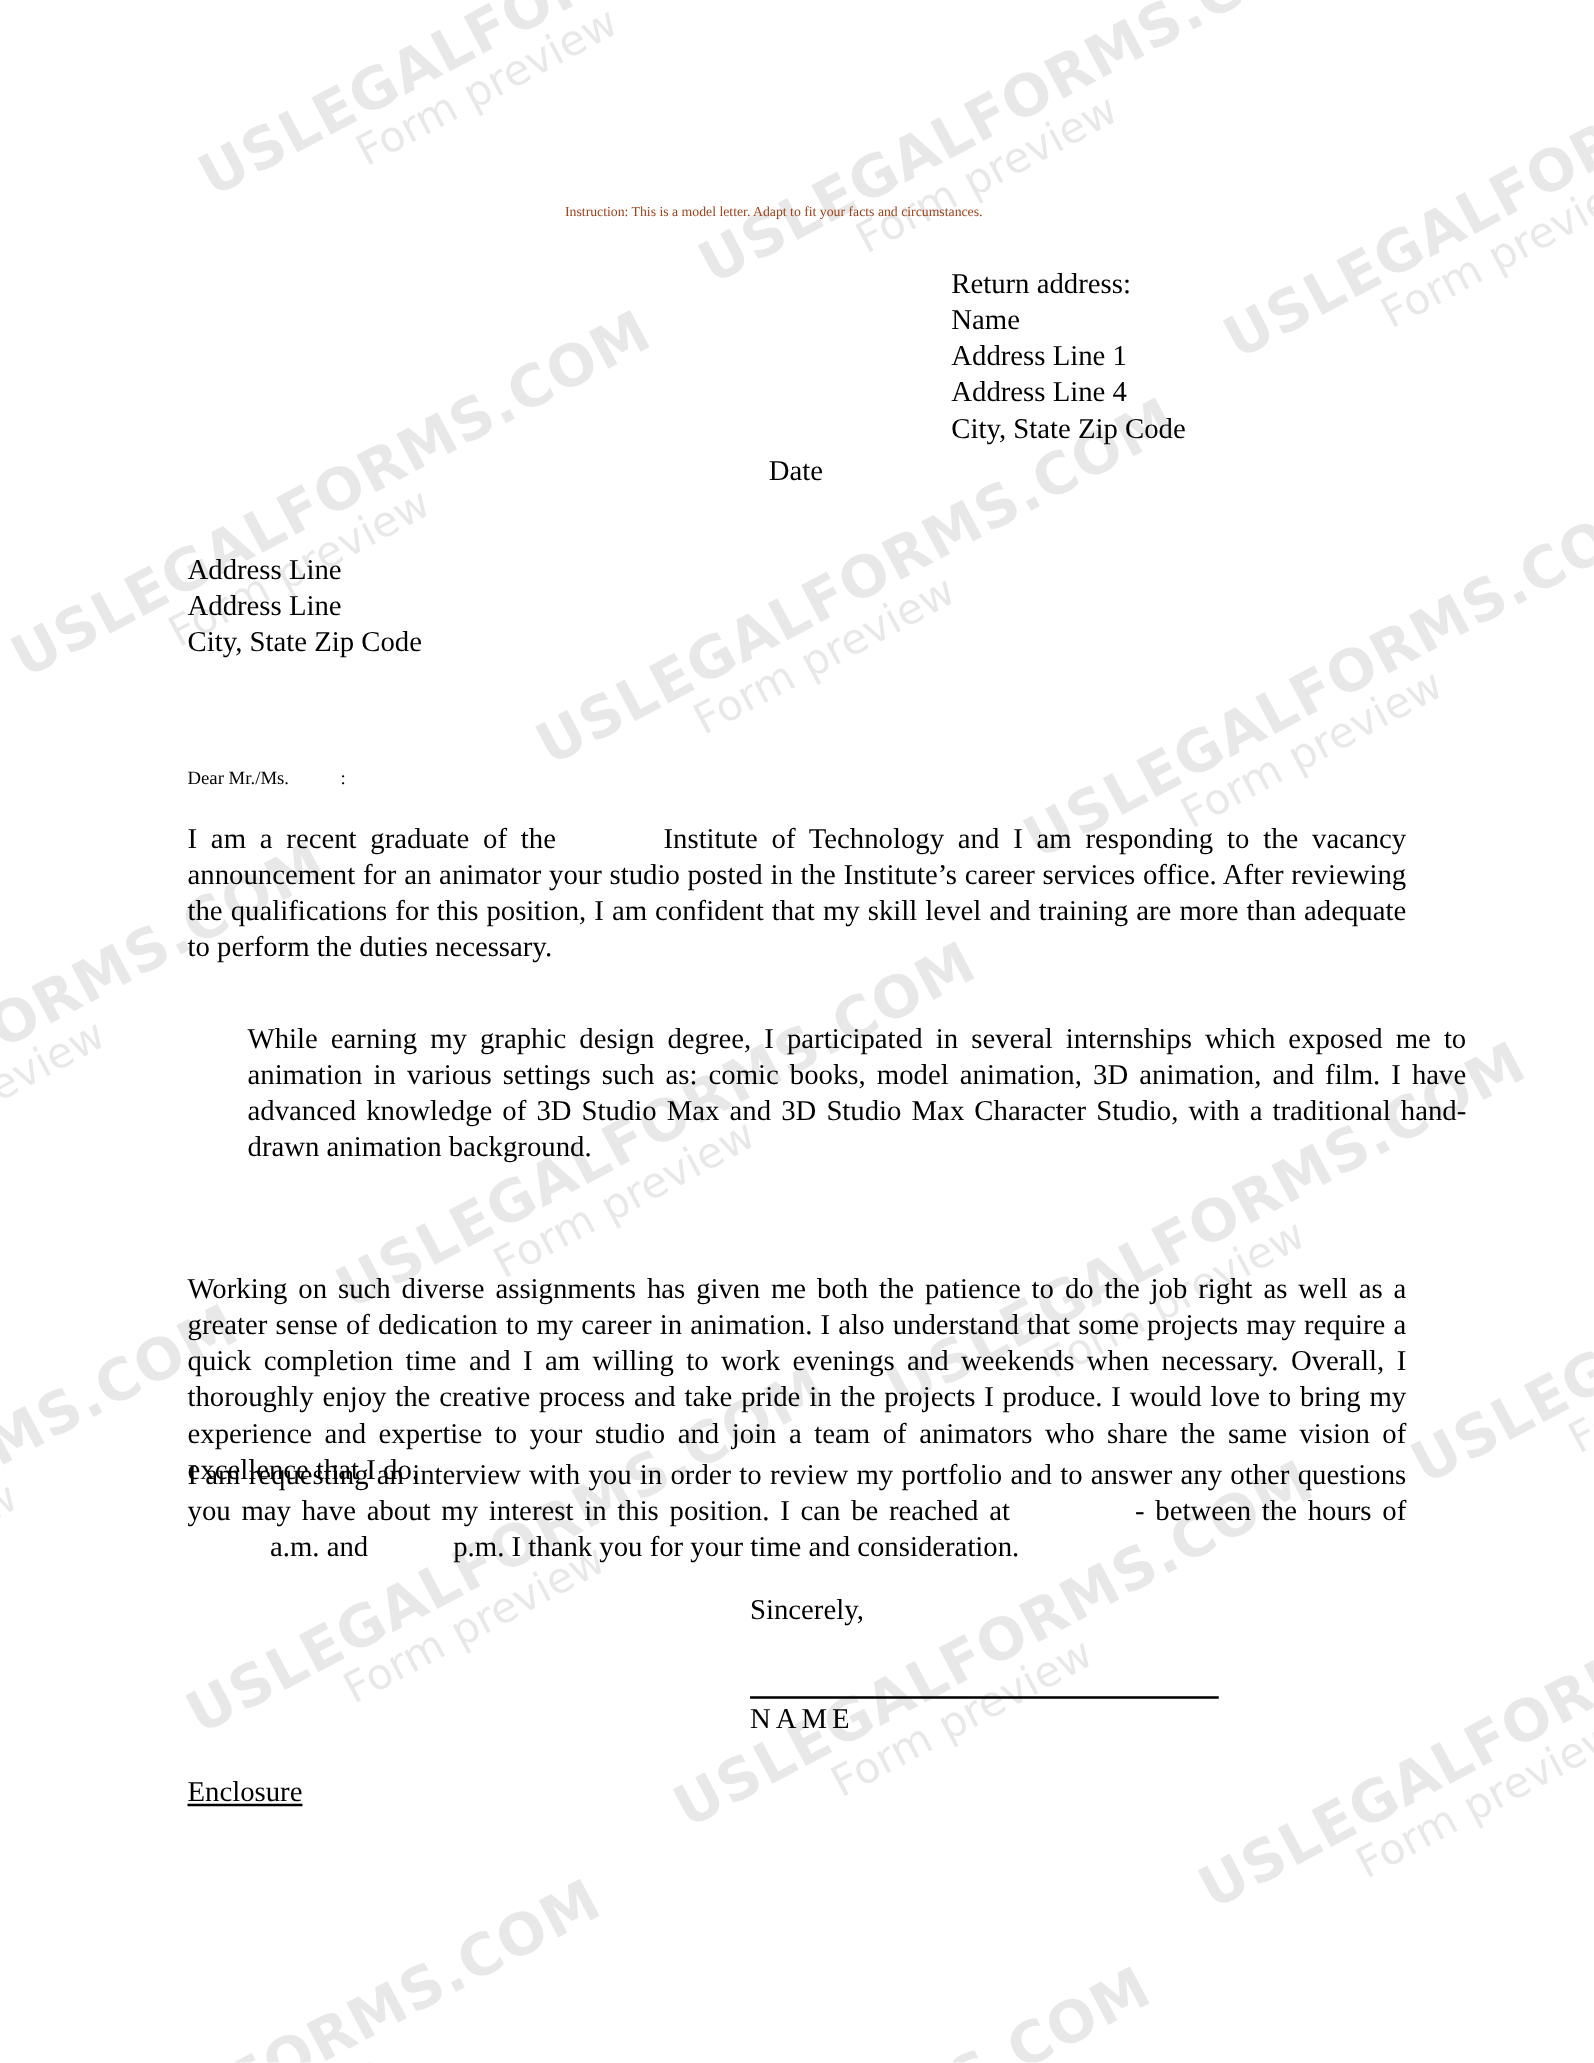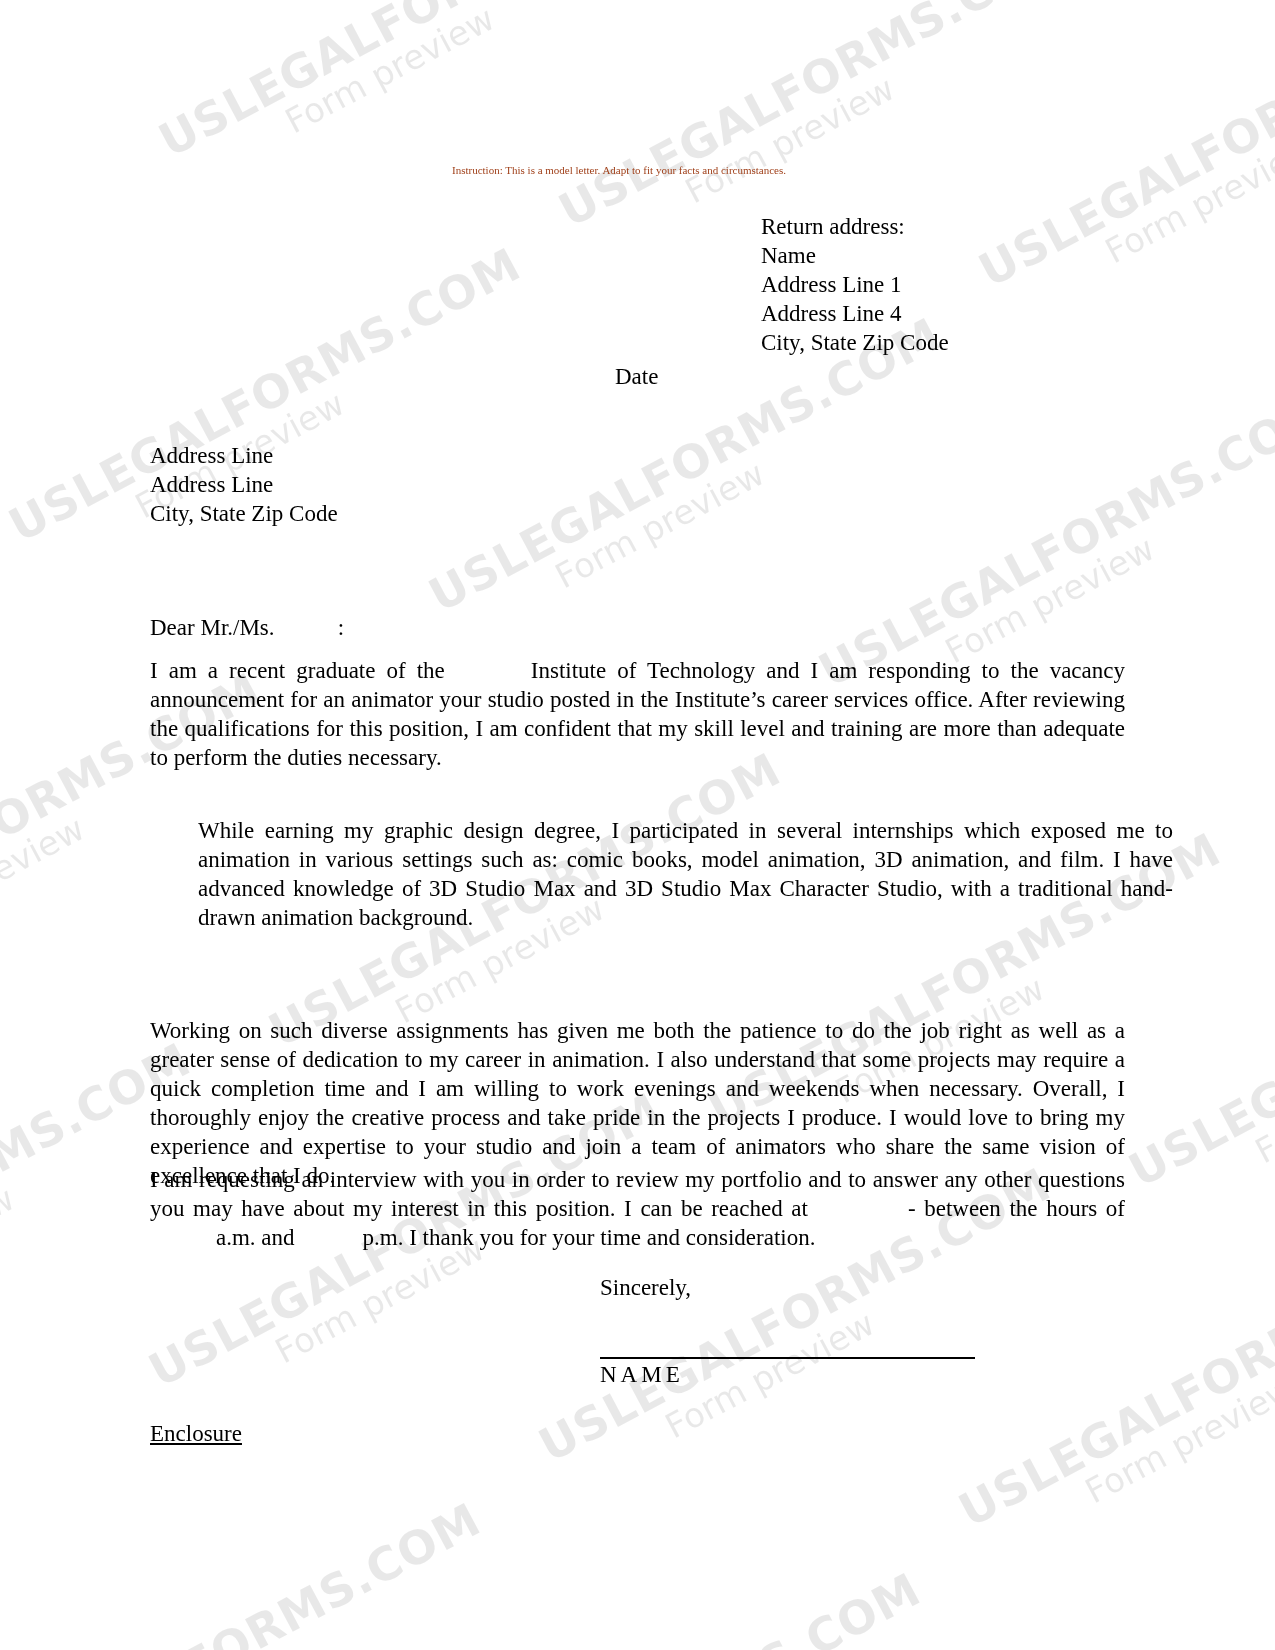--- a/index.html
+++ b/index.html
@@ -3,21 +3,21 @@
   <meta charset="utf-8">
   <style>
     html, body { margin: 0; padding: 0; background: #ffffff; }
     body { width: 1275px; height: 1650px; position: relative; overflow: hidden;
            font-family: "Liberation Serif", serif; color: #000; }
     .page { position: absolute; left: 0; top: 0; width: 1275px; height: 1650px; background: #fff; }
     .instruction { position: absolute; top: 164px; left: 452px; font-size: 11px; color: #a0401a; white-space: nowrap; }
     .return-block { position: absolute; left: 761px; top: 212px; font-size: 23px; line-height: 29px; }
     .date { position: absolute; left: 615px; top: 364px; font-size: 23px; text-align: right; }
     .recipient { position: absolute; left: 150px; top: 441px; font-size: 23px; line-height: 29px; }
-    .salutation { position: absolute; left: 150px; top: 615px; font-size: 23px; white-space: pre; }
+    .salutation { position: absolute; left: 150px; top: 615px; font-size: 15px; white-space: pre; }
     .body-text { position: absolute; left: 150px; width: 975px; font-size: 23px; line-height: 29px; text-align: justify; }
     .p1 { top: 656px; }
     .p2 { top: 816px; margin-left: 48px; }
     .p3 { top: 1016px; }
     .p4 { top: 1165px; }
     .gap { display: inline-block; }
     .closing { position: absolute; left: 600px; top: 1275px; font-size: 23px; }
     .sig-line { position: absolute; left: 600px; top: 1357px; width: 375px; border-top: 2px solid #000; }
     .sig-name { position: absolute; left: 600px; top: 1362px; font-size: 23px; letter-spacing: 4px; }
     .enclosure { position: absolute; left: 150px; top: 1421px; font-size: 23px; text-decoration: underline; }

